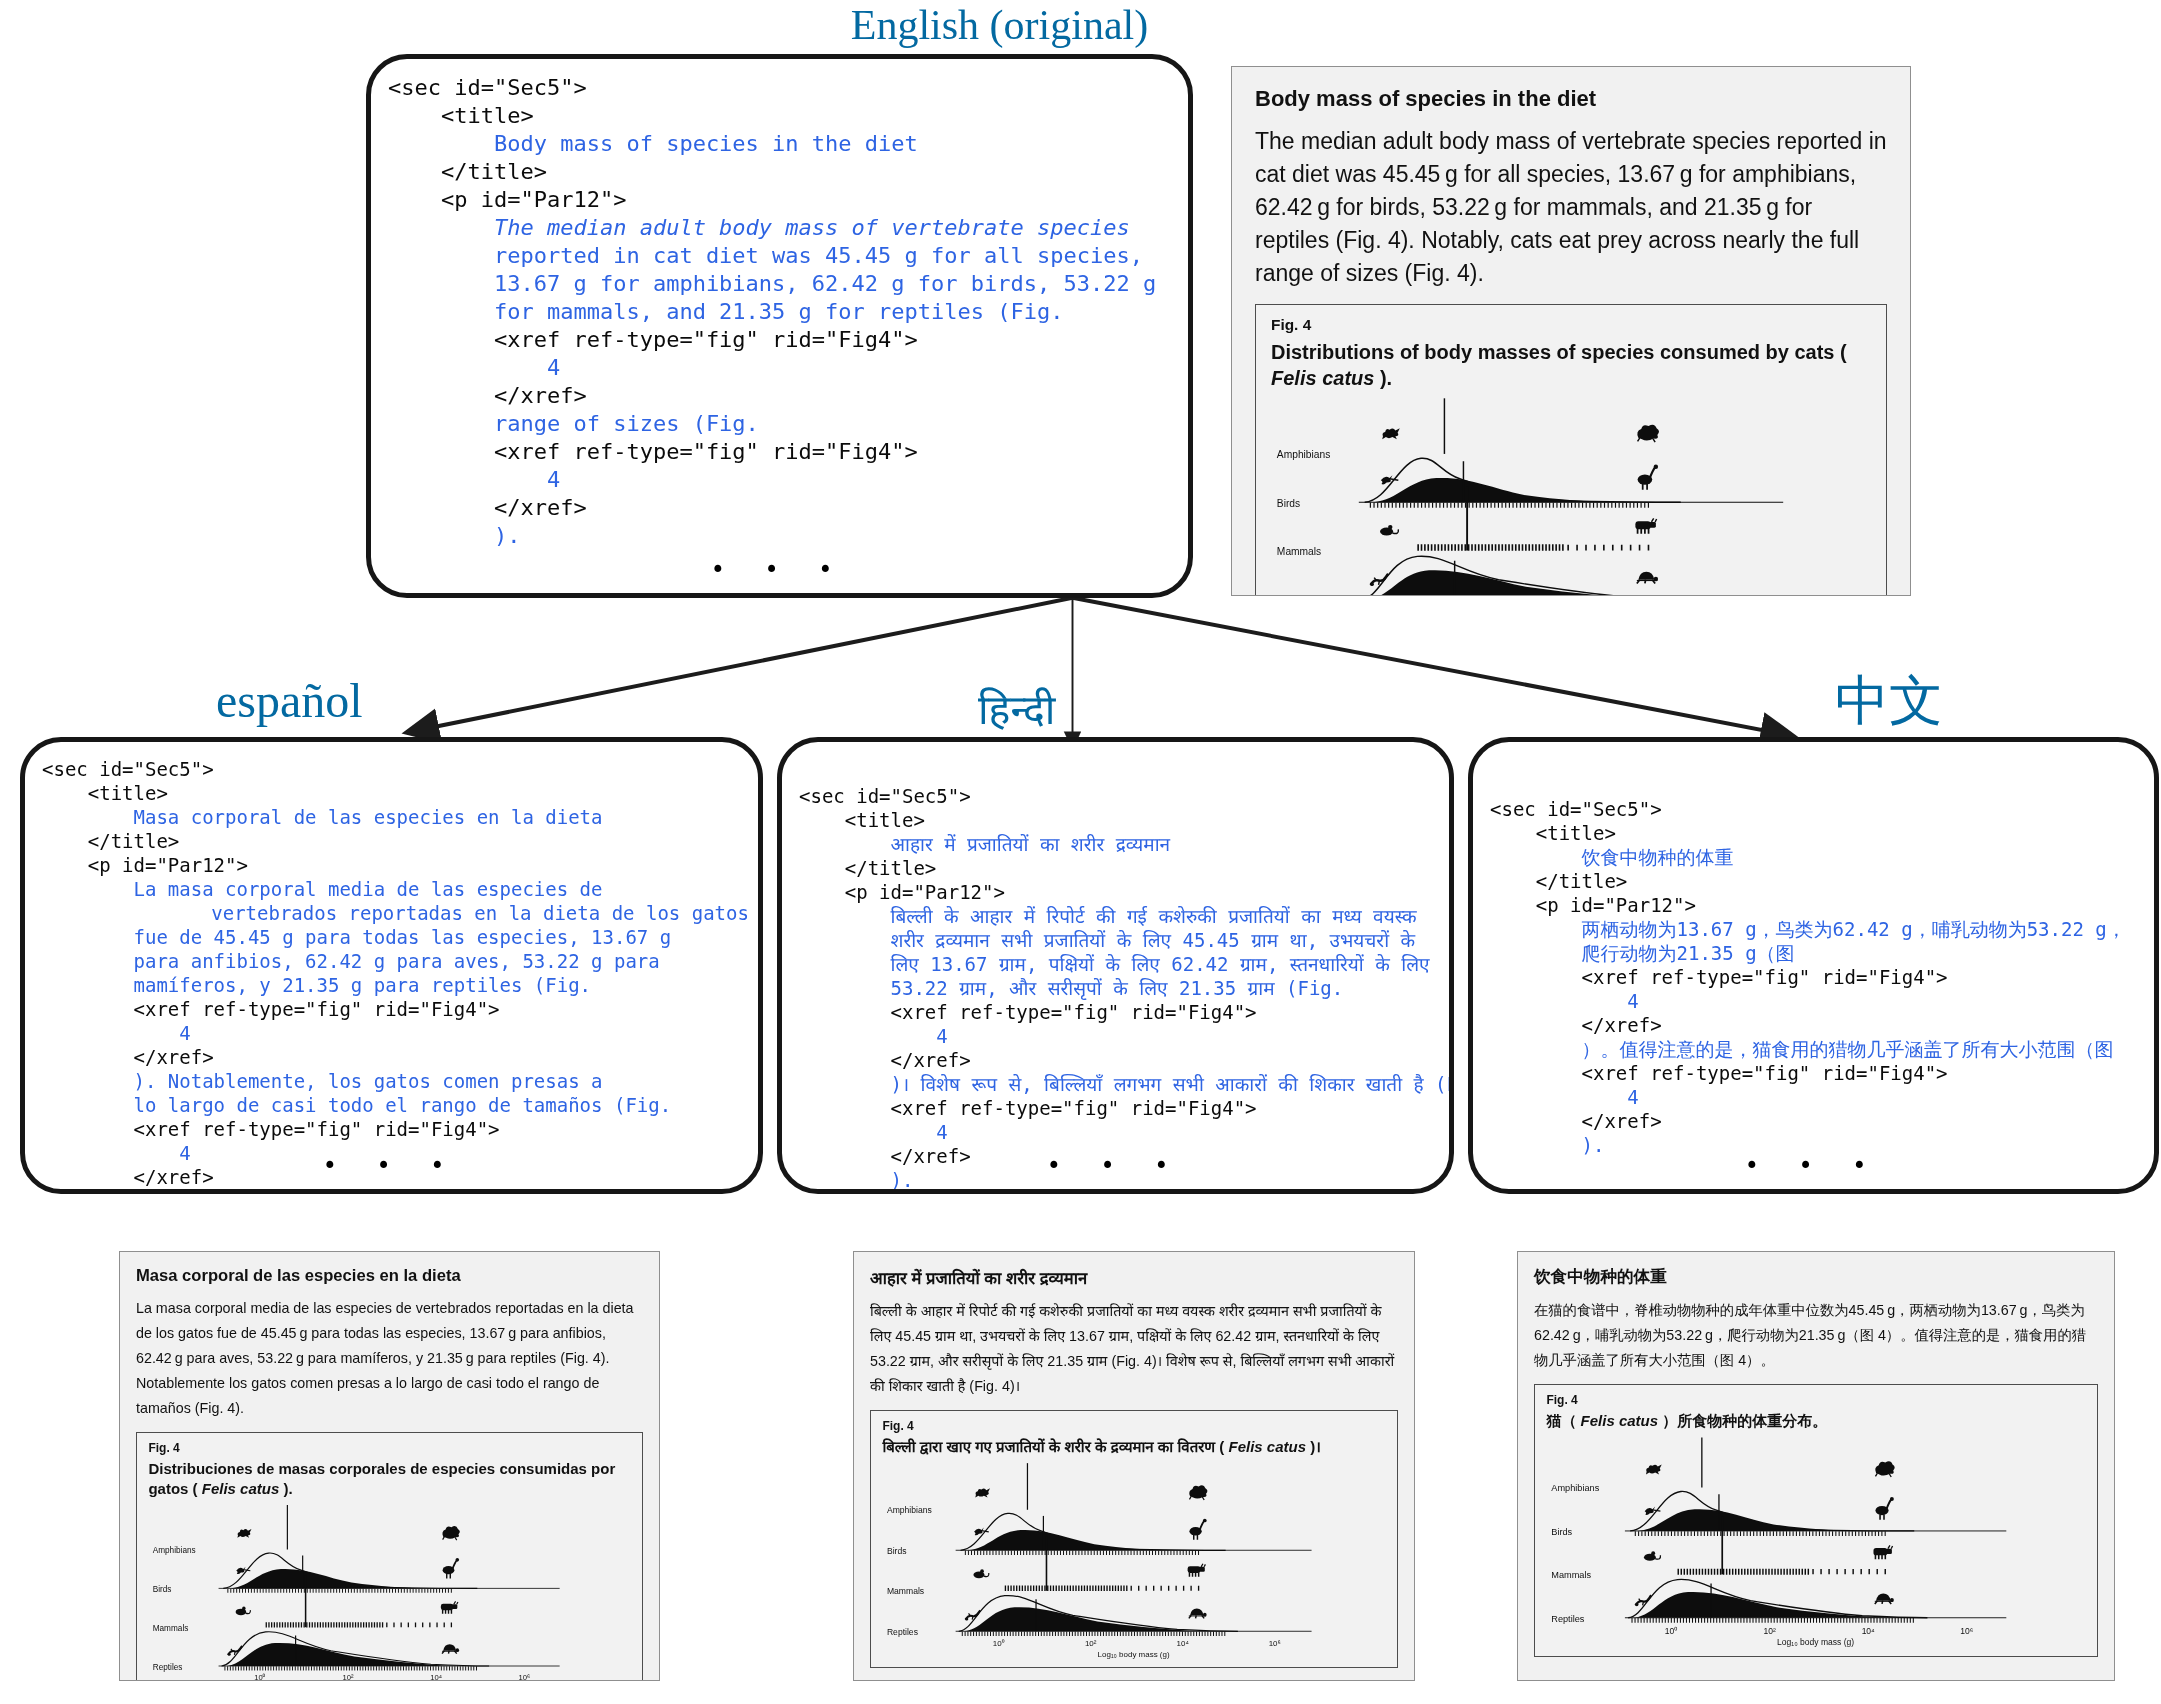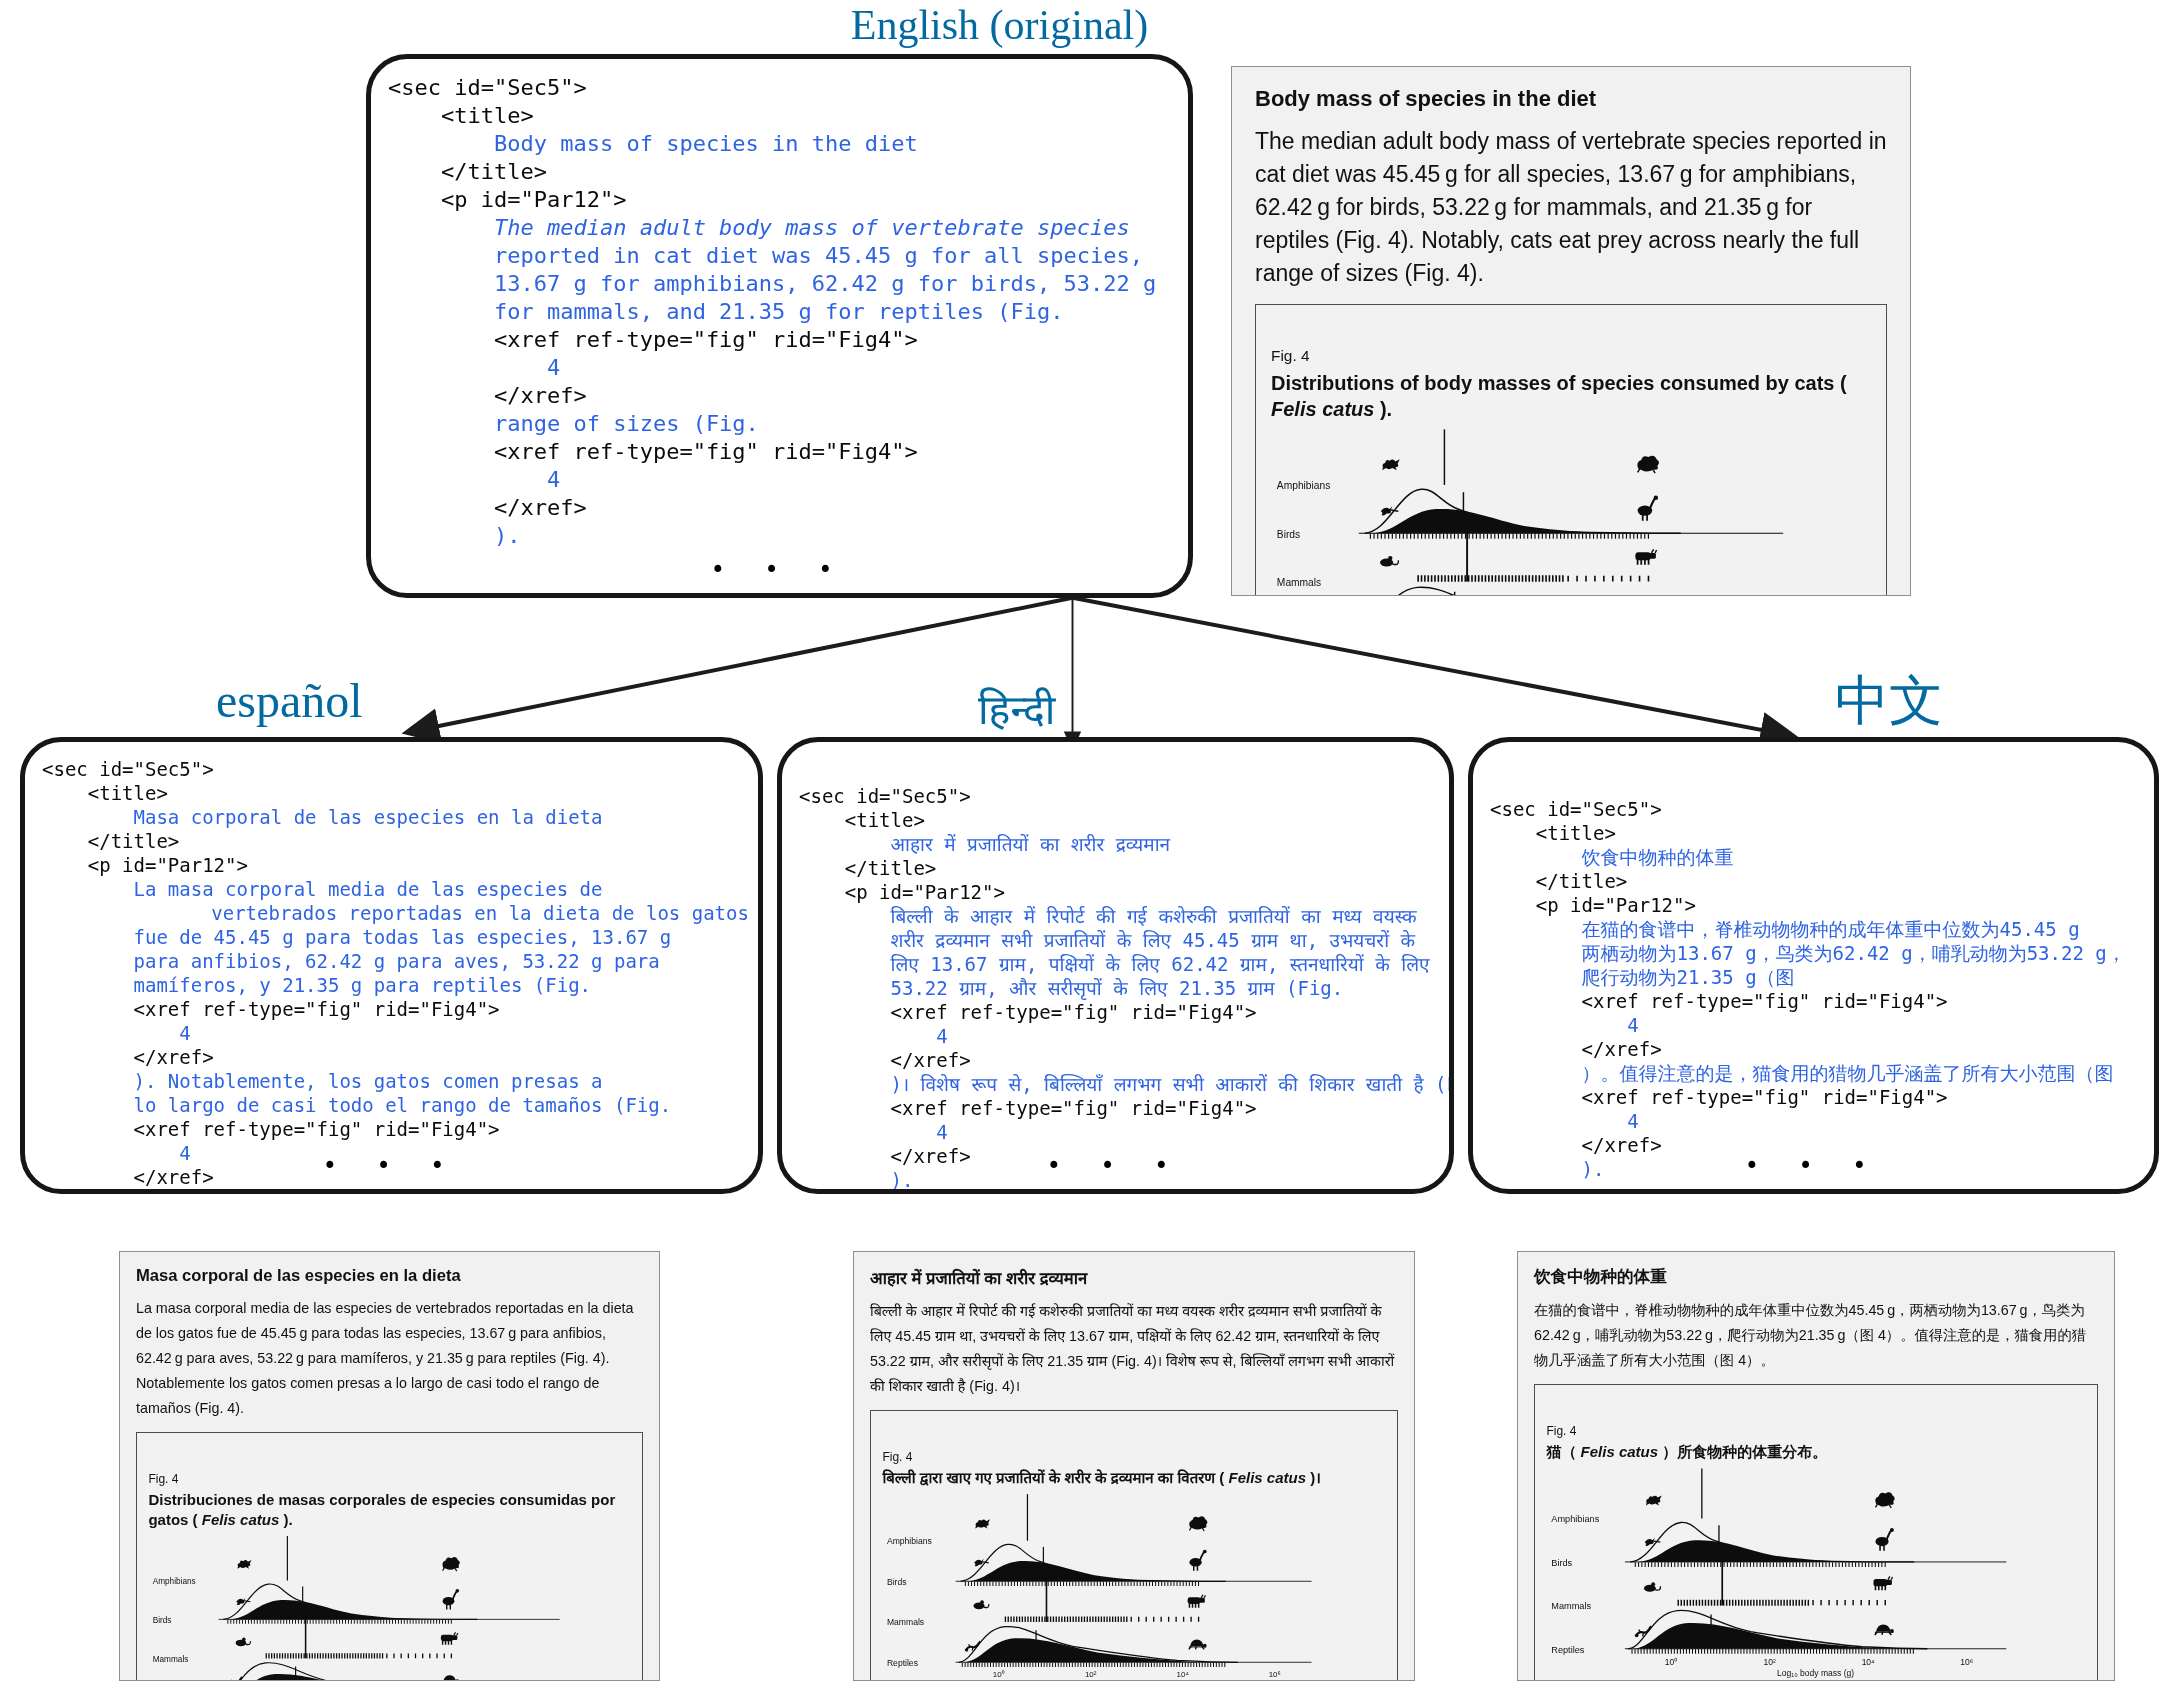--- a/index.html
+++ b/index.html
@@ -17,21 +17,21 @@
   .codebox.en .cl{font-size:22px;line-height:28px;height:28px;}
   .codebox.sm .cl{font-size:19px;line-height:24px;height:24px;}
   .dots{position:absolute;bottom:9.1px;left:0;right:0;text-align:center;
         font-size:24px;letter-spacing:16px;color:#000;font-family:"DejaVu Sans",sans-serif;}
 
   
   .preview{position:absolute;background:#f1f1f1;border:1.7px solid #8f8f8f;box-sizing:border-box;overflow:hidden;}
   .preview .ph{font-weight:bold;margin:0;}
   .preview .pbody{margin:0;}
   .figbox{background:#f2f2f2;border:1.7px solid #4d4d4d;box-sizing:border-box;}
-  .figlabel{font-weight:normal;margin-top:31px;}
+  .figlabel{font-weight:bold;}
   .figcap{font-weight:bold;}
   .figcap .it{font-style:italic;}
   .chart{display:block;width:100%;height:auto;}
 
   .preview.big{padding:19.4px 23px;}
   .preview.big .ph{font-size:22px;margin-bottom:12.6px;}
   .preview.big .pbody{font-size:23px;line-height:33px;}
   .preview.big .figbox{margin-top:13.7px;padding:11.4px 15px;}
   .preview.big .figlabel{font-size:15.4px;}
   .preview.big .figcap{font-size:20px;line-height:26px;margin-top:4.6px;}
@@ -228,21 +228,20 @@
     <div class="dots">• • •</div>
   </div>
 
   <div class="codebox sm" style="left:1468px;top:737px;width:691px;height:457px;">
     <div class="lines" style="top:55px;">
         <div class="cl tag" style="padding-left: 0ch;">&lt;sec id="Sec5"&gt;</div>
         <div class="cl tag" style="padding-left: 4ch;">&lt;title&gt;</div>
         <div class="cl txt" style="padding-left: 8ch;">饮食中物种的体重</div>
         <div class="cl tag" style="padding-left: 4ch;">&lt;/title&gt;</div>
         <div class="cl tag" style="padding-left: 4ch;">&lt;p id="Par12"&gt;</div>
-        <div class="cl txt" style="padding-left: 8ch;">在猫的食谱中，脊椎动物物种的成年体重中位数为45.45 g</div>
         <div class="cl txt" style="padding-left: 8ch;">两栖动物为13.67 g，鸟类为62.42 g，哺乳动物为53.22 g，</div>
         <div class="cl txt" style="padding-left: 8ch;">爬行动物为21.35 g（图</div>
         <div class="cl tag" style="padding-left: 8ch;">&lt;xref ref-type="fig" rid="Fig4"&gt;</div>
         <div class="cl txt" style="padding-left: 12ch;">4</div>
         <div class="cl tag" style="padding-left: 8ch;">&lt;/xref&gt;</div>
         <div class="cl txt" style="padding-left: 8ch;">）。值得注意的是，猫食用的猎物几乎涵盖了所有大小范围（图</div>
         <div class="cl tag" style="padding-left: 8ch;">&lt;xref ref-type="fig" rid="Fig4"&gt;</div>
         <div class="cl txt" style="padding-left: 12ch;">4</div>
         <div class="cl tag" style="padding-left: 8ch;">&lt;/xref&gt;</div>
         <div class="cl txt" style="padding-left: 8ch;">).</div>

